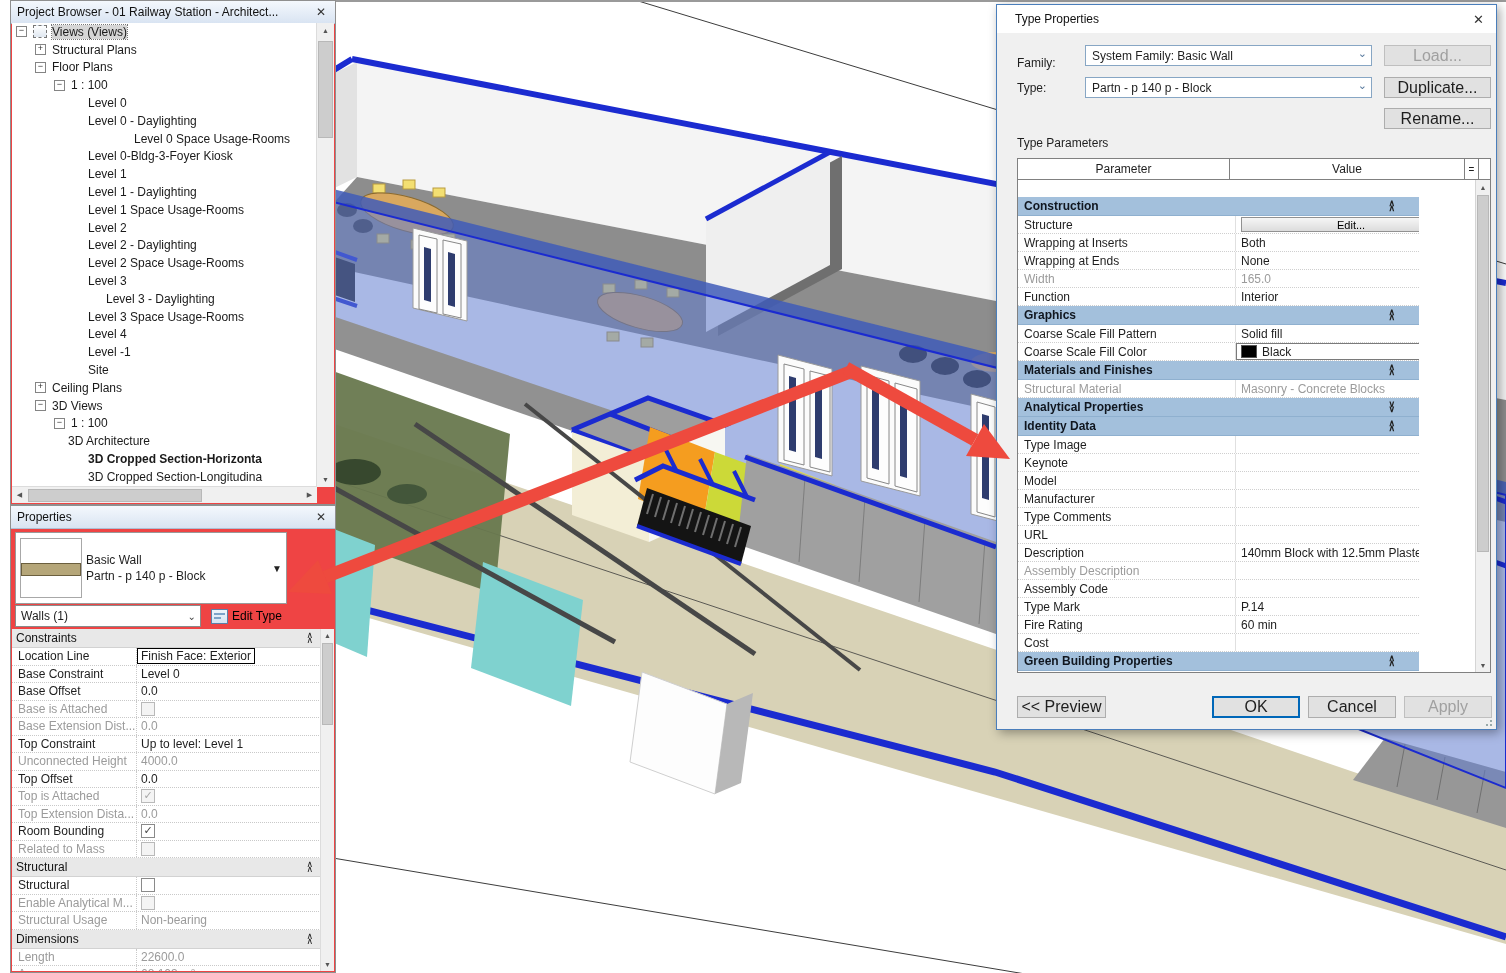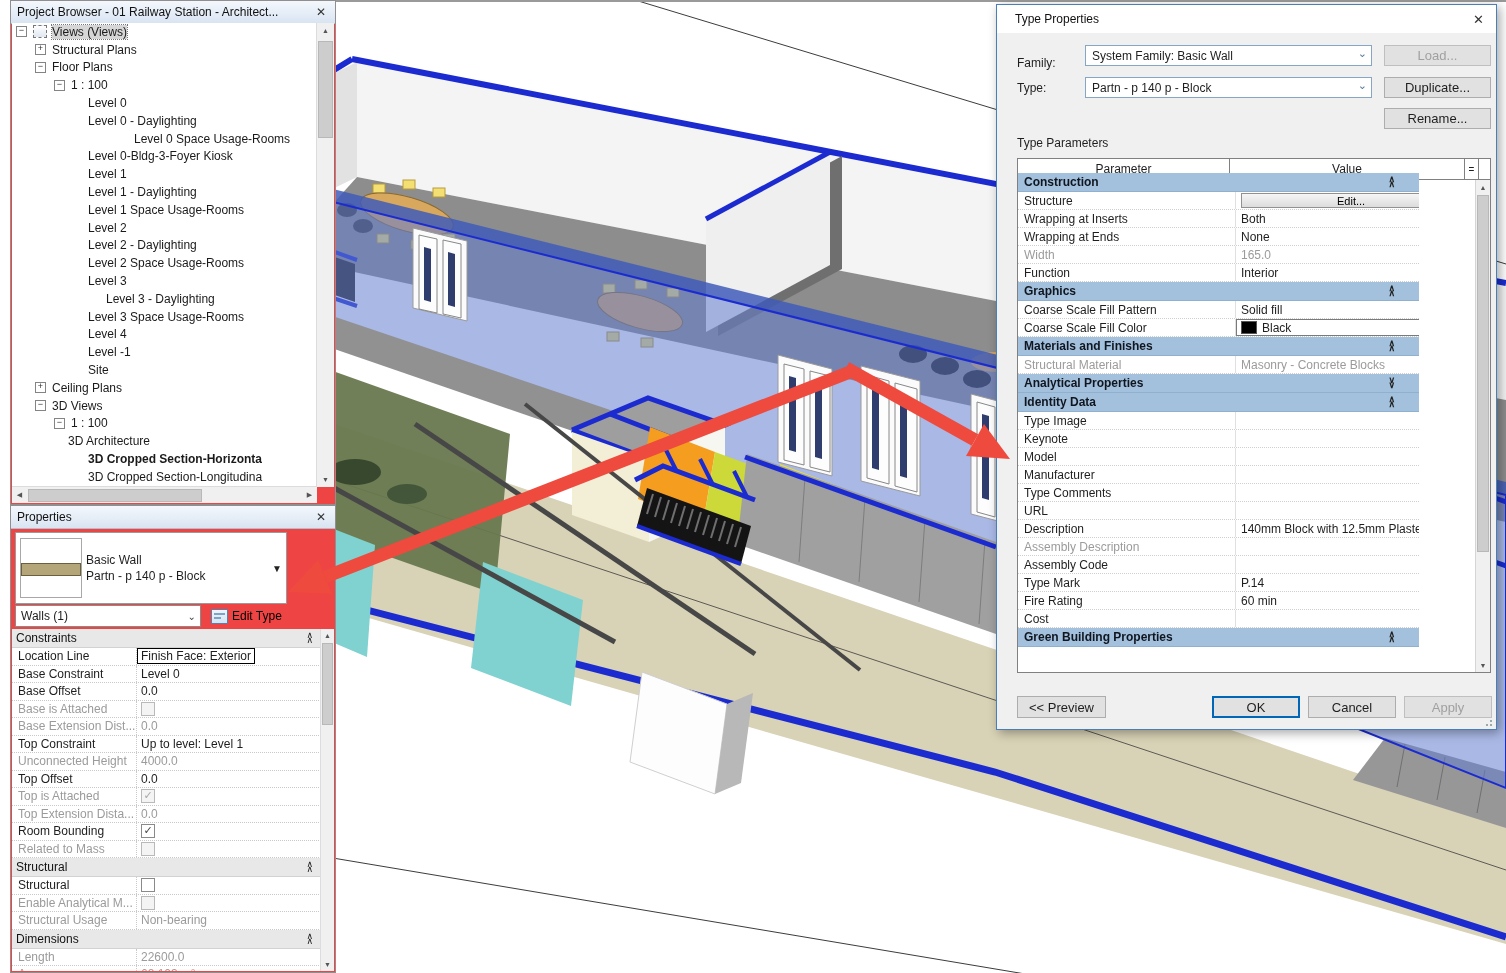--- a/index.html
+++ b/index.html
@@ -1,20 +1,20 @@
 <!DOCTYPE html>
 <html style="--cut_blue: #1b2bd0; --sel_fill: rgba(98,126,208,0.55); --sel_top: rgba(64,92,185,0.85); --arrow_red: #ee4a3e; --platform_tan: #d8d2b6; --floor_gray: #8d8d8d; --back_wall: #f4f4f4; --wall_light: #efefef; --wall_dark: #6f6f6f; --glass_olive: #68784e; --teal: #7fd2cf; --orange: #f59d1f; --lime: #ccd938; --yellow: #e7de40; --cream: #f3eed6; --table_tan: #d9a85f; --chair_yellow: #f3df72; --door_slot: #2e3c6e; --titlebar_from: #f4f8fd; --titlebar_to: #d9e4f2; --group_header: #a3c0dc; --section_gray: #e8e8e8; --disabled_text: #9b9b9b; --ok_border: #0067b8;"><head>
 <meta charset="utf-8">
 <style>
   html,body{margin:0;padding:0;background:#fff;}
   #root{position:relative;width:1506px;height:973px;overflow:hidden;
         font-family:"Liberation Sans",sans-serif;font-size:12px;color:#1e1e1e;
         -webkit-font-smoothing:antialiased;}
   .btn{display:flex;align-items:center;justify-content:center;background:#e1e1e1;
-       border:1px solid #adadad;font-size:13px;box-sizing:border-box;}
+       border:1px solid #adadad;font-size:16px;box-sizing:border-box;}
   .btn.disabled{color:#a0a0a0;border-color:#bfbfbf;}
   .btn.default{border:2px solid var(--ok_border);}
   .combo{background:#fff;border:1px solid #87a6c4;box-sizing:border-box;display:flex;
          align-items:center;padding-left:6px;position:relative;}
   .combo .carrow{position:absolute;right:4px;top:1px;color:#56789c;font-size:11px;}
   .chev2{display:inline-block;line-height:5px;font-size:9px;color:#222;text-align:center;}
   .chev2 i{display:block;height:5px;font-style:normal;}
   
   #canvas{position:absolute;left:285px;top:0;width:1221px;height:973px;background:#fff;z-index:1;
           border-top:2px solid #9a9a9a;box-sizing:border-box;}
@@ -95,21 +95,21 @@
   .dlabel{position:absolute;left:20px;font-size:12px;}
   .dcombo{position:absolute;left:88px;width:287px;height:21px;font-size:12px;}
   .dbtn{position:absolute;width:107px;height:21px;}
   #param-table{position:absolute;left:20px;top:153px;width:472px;height:513px;background:#fff;
                border:1px solid #808080;box-sizing:content-box;}
   #pt-head{height:20px;display:flex;border-bottom:1px solid #808080;background:#fff;}
   #pt-head .h1{width:211px;border-right:1px solid #808080;display:flex;align-items:center;justify-content:center;}
   #pt-head .h2{width:234px;border-right:1px solid #808080;display:flex;align-items:center;justify-content:center;}
   #pt-head .heq{width:13px;border-right:1px solid #808080;display:flex;align-items:center;justify-content:center;font-size:10px;}
   #pt-head .hsp{flex:1;}
-  #param-rows{position:absolute;left:0;top:14px;width:401px;bottom:0;overflow:hidden;}
+  #param-rows{position:absolute;left:0;top:38px;width:401px;bottom:0;overflow:hidden;}
   .pgroup{height:19px;background:var(--group_header);display:flex;align-items:center;padding:0 6px;
           border-bottom:1px solid #8fb0cf;font-weight:bold;color:#10161f;box-sizing:border-box;}
   .pgroup .chev2{margin-left:auto;margin-right:18px;}
   .paramrow{height:18px;display:flex;box-sizing:border-box;border-bottom:1px dotted #cfcfcf;background:#fff;}
   .paramrow .c1{width:211px;flex:none;padding-left:6px;display:flex;align-items:center;
                 border-right:1px solid #e0e0e0;overflow:hidden;white-space:nowrap;}
   .paramrow .c2{width:233px;flex:none;display:flex;align-items:center;padding-left:5px;
                 border-right:1px dotted #cfcfcf;overflow:hidden;white-space:nowrap;box-sizing:border-box;}
   .paramrow .c2.framed{border:1px solid #7a7a7a;padding-left:4px;}
   .paramrow .ceq{flex:1;border-right:1px dotted #cfcfcf;}

